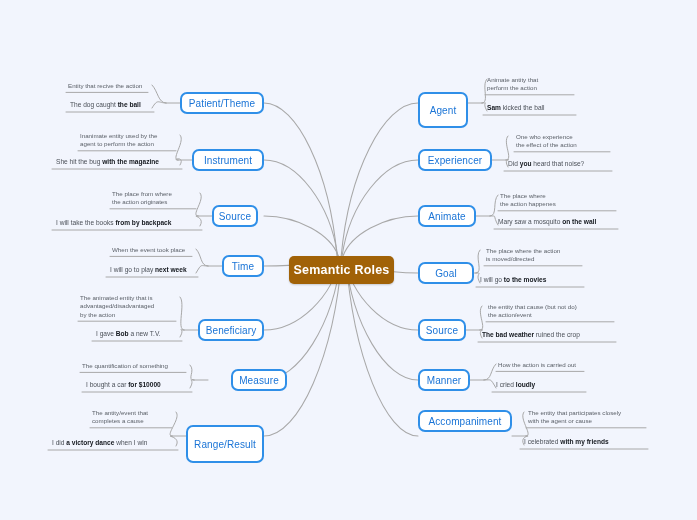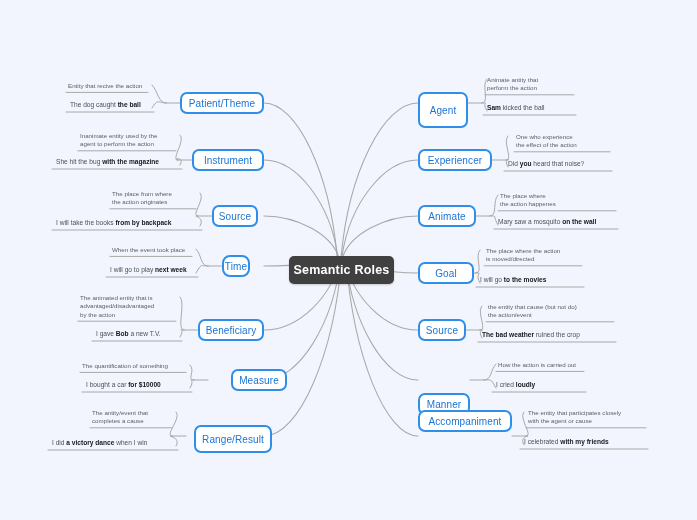--- a/index.html
+++ b/index.html
@@ -8,21 +8,21 @@
     background:#f2f5fd;
     font-family:"Liberation Sans", sans-serif;
     overflow:hidden;
     position:relative;
   }
   #canvas{position:absolute;inset:0;width:697px;height:520px;}
   svg.links{position:absolute;left:0;top:0;width:697px;height:520px;pointer-events:none;}
 
   .hub{
     position:absolute;
-    background:#404040;
+    background:#a16207;
     border-radius:5px;
     color:#ffffff;
     font-weight:bold;
     font-size:12.5px;
     letter-spacing:.2px;
     display:flex;align-items:center;justify-content:center;
     box-shadow:0 1px 2px rgba(0,0,0,.18);
   }
 
   .node{
@@ -153,32 +153,32 @@
       <div class="desc l" style="left: 68px; top: 82px;">Entity that recive the action</div>
       <div class="example" style="left: 70px; top: 101px;">The dog caught <b>the ball</b></div>
       <div class="node" style="left: 192px; top: 149px; width: 72px; height: 22px;">Instrument</div>
       <div class="desc l" style="left: 80px; top: 132px;">Inanimate entity used by the
 agent to perform the action</div>
       <div class="example" style="left: 56px; top: 158px;">She hit the bug <b>with the magazine</b></div>
       <div class="node" style="left: 212px; top: 205px; width: 46px; height: 22px;">Source</div>
       <div class="desc l" style="left: 112px; top: 190px;">The place from where
 the action originates</div>
       <div class="example" style="left: 56px; top: 219px;">I will take the books <b>from by backpack</b></div>
-      <div class="node" style="left: 222px; top: 255px; width: 28px; height: 22px; border-radius: 8px;">Time</div>
+      <div class="node" style="left: 222px; top: 255px; width: 42px; height: 22px;">Time</div>
       <div class="desc l" style="left: 112px; top: 246px;">When the event took place</div>
       <div class="example" style="left: 110px; top: 266px;">I will go to play <b>next week</b></div>
       <div class="node" style="left: 198px; top: 319px; width: 66px; height: 22px;">Beneficiary</div>
       <div class="desc l" style="left: 80px; top: 294px;">The animated entity that is
 advantaged/disadvantaged
 by the action</div>
       <div class="example" style="left: 96px; top: 330px;">I gave <b>Bob</b> a new T.V.</div>
       <div class="node" style="left: 208px; top: 369px; width: 56px; height: 22px; margin-left: 23px;">Measure</div>
       <div class="desc l" style="left: 82px; top: 362px;">The quantification of something</div>
       <div class="example" style="left: 86px; top: 381px;">I bought a car <b>for $10000</b></div>
-      <div class="node" style="left: 194px; top: 425px; width: 78px; height: 28px; text-align: right;">Range/Result</div>
+      <div class="node" style="left: 186px; top: 425px; width: 78px; height: 38px; text-align: right;">Range/Result</div>
       <div class="desc l" style="left: 92px; top: 409px;">The antity/event that
 completes a cause</div>
       <div class="example" style="left: 52px; top: 439px;">I did <b>a victory dance</b> when I win</div>
       <div class="node" style="left: 418px; top: 92px; width: 50px; height: 36px;">Agent</div>
       <div class="desc r" style="left: 487px; top: 76px;">Animate antity that
 perform the action</div>
       <div class="example" style="left: 487px; top: 104px;"><b>Sam</b> kicked the ball</div>
       <div class="node" style="left: 418px; top: 149px; width: 74px; height: 22px;">Experiencer</div>
       <div class="desc r" style="left: 516px; top: 133px;">One who experience
 the effect of the action</div>
@@ -188,21 +188,21 @@
 the action happenes</div>
       <div class="example" style="left: 498px; top: 218px;">Mary saw a mosquito <b>on the wall</b></div>
       <div class="node" style="left: 418px; top: 262px; width: 56px; height: 22px;">Goal</div>
       <div class="desc r" style="left: 486px; top: 247px;">The place where the action
 is moved/directed</div>
       <div class="example" style="left: 480px; top: 276px;">I will go <b>to the movies</b></div>
       <div class="node" style="left: 418px; top: 319px; width: 48px; height: 22px;">Source</div>
       <div class="desc r" style="left: 488px; top: 303px;">the entity that cause (but not do)
 the action/event</div>
       <div class="example" style="left: 482px; top: 331px;"><b>The bad weather</b> ruined the crop</div>
-      <div class="node" style="left: 418px; top: 369px; width: 52px; height: 22px; margin-top: 24px;">Manner</div>
+      <div class="node" style="left: 418px; top: 369px; width: 52px; height: 22px;">Manner</div>
       <div class="desc r" style="left: 498px; top: 361px;">How the action is carried out</div>
       <div class="example" style="left: 496px; top: 381px;">I cried <b>loudly</b></div>
       <div class="node" style="left: 418px; top: 410px; width: 94px; height: 22px;">Accompaniment</div>
       <div class="desc r" style="left: 528px; top: 409px;">The entity that participates closely
 with the agent or cause</div>
       <div class="example" style="left: 524px; top: 438px;">I celebrated <b>with my friends</b></div>
     </div>
 </div>
 
 </body></html>

